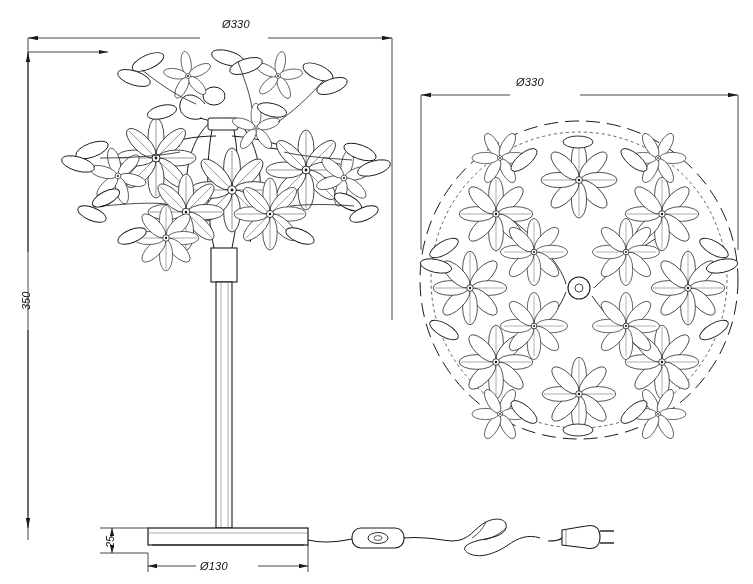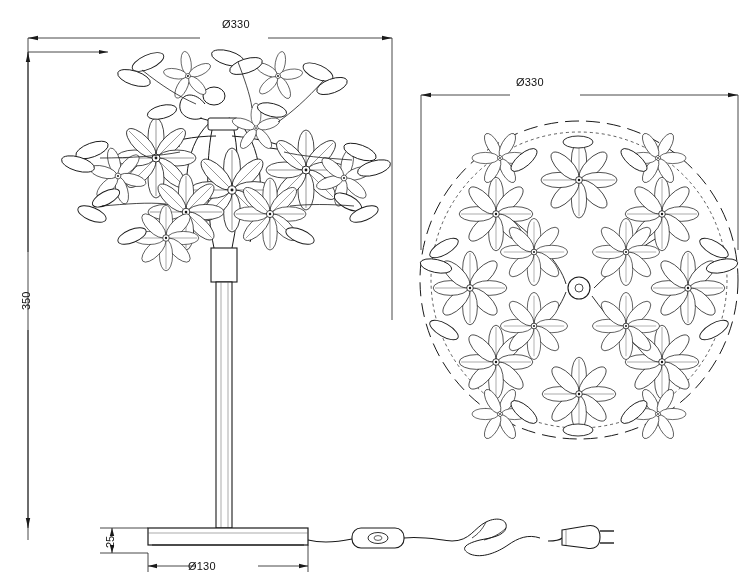--- a/index.html
+++ b/index.html
@@ -11,20 +11,21 @@
     width: 753px;
     height: 584px;
     font-family: "Liberation Sans", sans-serif;
     color: #000000;
     overflow: hidden;
   }
   #stage {
     position: relative;
     width: 753px;
     height: 584px;
+    font-style: italic;
   }
   #drawing {
     position: absolute;
     left: 0;
     top: 0;
   }
   .dim-text {
     position: absolute;
     font-family: "Liberation Sans", sans-serif;
     font-size: 11px;
@@ -775,15 +776,15 @@
   </svg>
 
   <div class="dim-text" style="left:222px; top:18px;">Ø330</div>
 
   <div class="dim-text" style="left:516px; top:76px;">Ø330</div>
 
   <div class="dim-vert" style="left:20px; top:310px;">350</div>
 
   <div class="dim-vert" style="left:104px; top:548px;">25</div>
 
-  <div class="dim-text" style="left:188px; top:560px;">Ø130</div>
+  <div class="dim-text" style="left:200px; top:560px;">Ø130</div>
 
 </div>
 
 </body></html>

